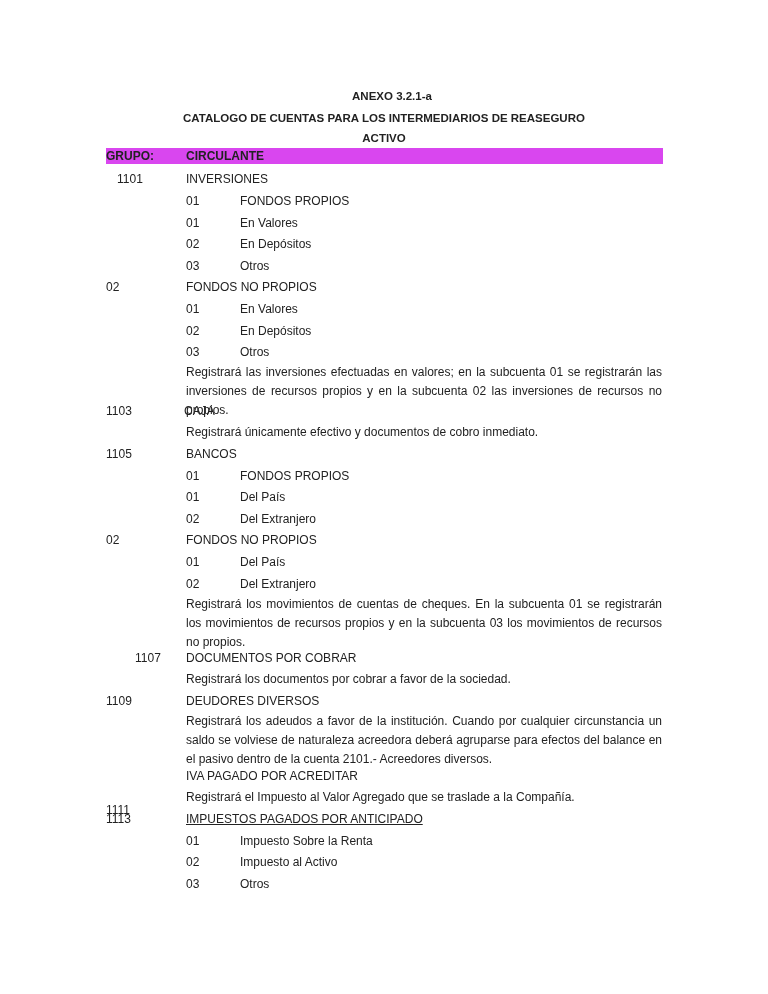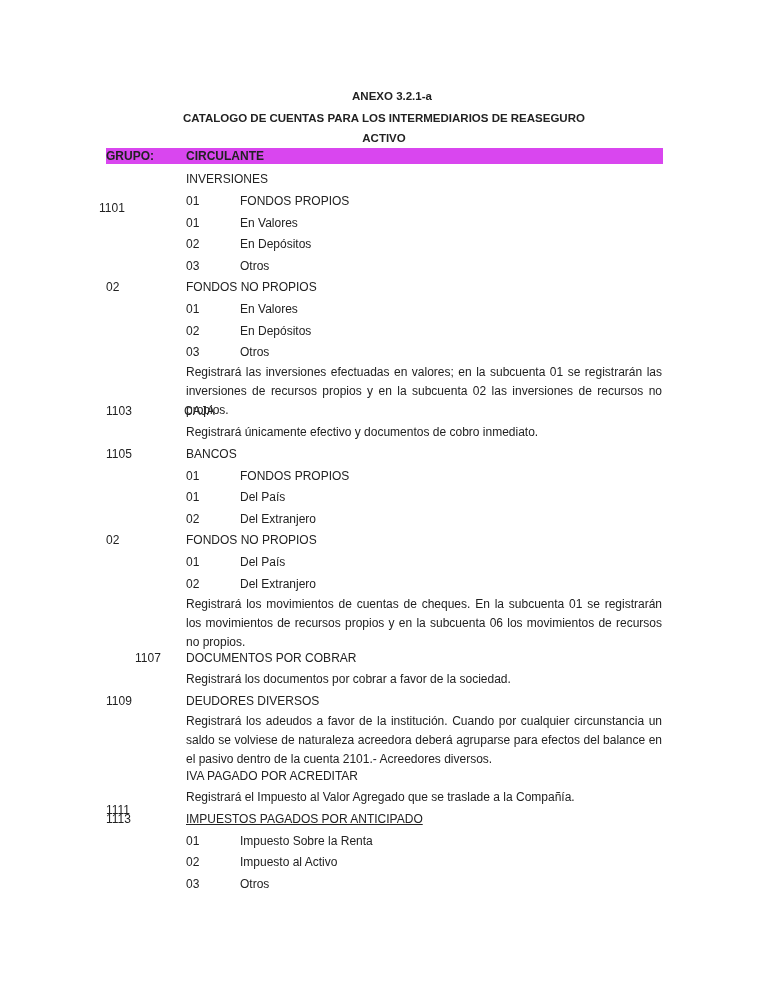--- a/index.html
+++ b/index.html
@@ -17,21 +17,21 @@
 <div class="title" style="top:90px;padding-left:8px;">ANEXO 3.2.1-a</div>
 <div class="title" style="top:112px;">CATALOGO DE CUENTAS PARA LOS INTERMEDIARIOS DE REASEGURO</div>
 <div class="title" style="top:132px;">ACTIVO</div>
 
 <div class="group-bar">
   <span style="left:0;">GRUPO:</span>
   <span style="left:80px;">CIRCULANTE</span>
 </div>
 
 <div id="rows">
-    <div class="row" style="left: 99px; top: 172px; margin-top: 29px;">1101</div>
+    <div class="row" style="left: 117px; top: 172px;">1101</div>
     <div class="row" style="left: 186px; top: 172px;">INVERSIONES</div>
     <div class="row" style="left: 186px; top: 194px;">01</div>
     <div class="row" style="left: 240px; top: 194px;">FONDOS PROPIOS</div>
     <div class="row" style="left: 186px; top: 216px;">01</div>
     <div class="row" style="left: 240px; top: 216px;">En Valores</div>
     <div class="row" style="left: 186px; top: 237px;">02</div>
     <div class="row" style="left: 240px; top: 237px;">En Depósitos</div>
     <div class="row" style="left: 186px; top: 259px;">03</div>
     <div class="row" style="left: 240px; top: 259px;">Otros</div>
     <div class="row" style="left: 106px; top: 280px;">02</div>
@@ -69,17 +69,17 @@
     <div class="row" style="left: 186px; top: 834px;">01</div>
     <div class="row" style="left: 240px; top: 834px;">Impuesto Sobre la Renta</div>
     <div class="row" style="left: 186px; top: 855px;">02</div>
     <div class="row" style="left: 240px; top: 855px;">Impuesto al Activo</div>
     <div class="row" style="left: 186px; top: 877px;">03</div>
     <div class="row" style="left: 240px; top: 877px;">Otros</div>
   </div>
 <div id="paras">
     <div class="para" style="top: 363px;">Registrará las inversiones efectuadas en valores; en la subcuenta 01 se registrarán las inversiones de recursos propios y en la subcuenta 02 las inversiones de recursos no propios.</div>
     <div class="para" style="top: 423px;">Registrará únicamente efectivo y documentos de cobro inmediato.</div>
-    <div class="para" style="top: 595px;">Registrará los movimientos de cuentas de cheques. En la subcuenta 01 se registrarán los movimientos de recursos propios y en la subcuenta 06 los movimientos de recursos no propios.</div>
+    <div class="para" style="top: 595px;">Registrará los movimientos de cuentas de cheques. En la subcuenta 01 se registrarán los movimientos de recursos propios y en la subcuenta 03 los movimientos de recursos no propios.</div>
     <div class="para" style="top: 670px;">Registrará los documentos por cobrar a favor de la sociedad.</div>
     <div class="para" style="top: 712px;">Registrará los adeudos a favor de la institución. Cuando por cualquier circunstancia un saldo se volviese de naturaleza acreedora deberá agruparse para efectos del balance en el pasivo dentro de la cuenta 2101.- Acreedores diversos.</div>
     <div class="para" style="top: 788px;">Registrará el Impuesto al Valor Agregado que se traslade a la Compañía.</div>
   </div>
 
 </body></html>

